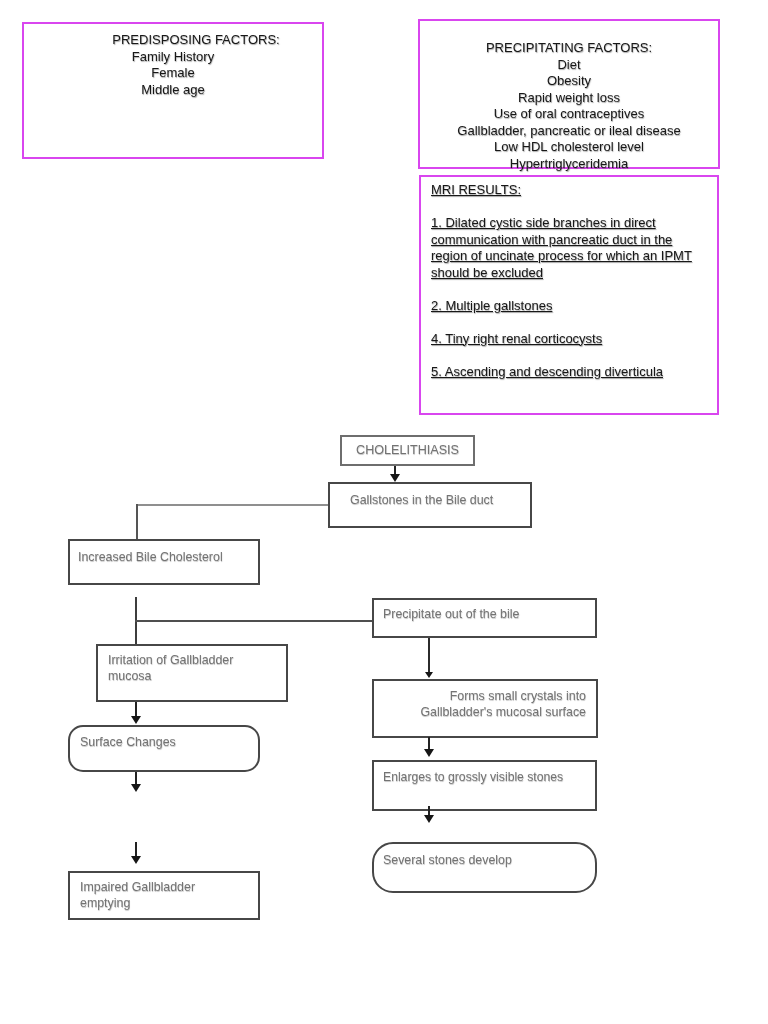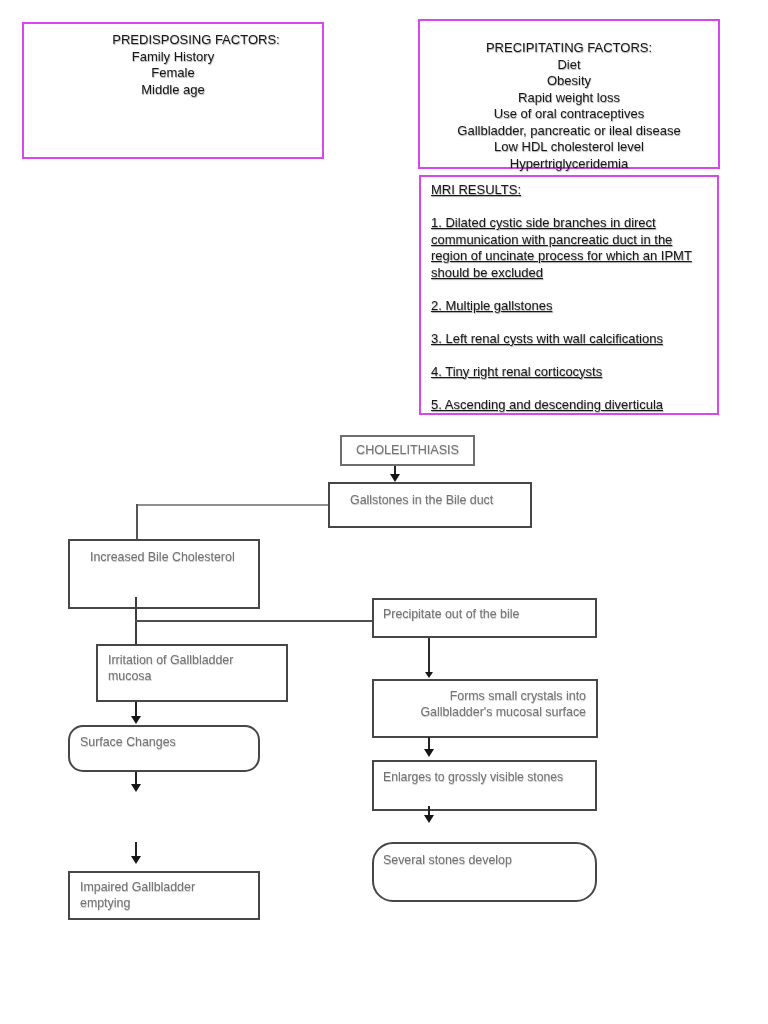--- a/index.html
+++ b/index.html
@@ -85,44 +85,43 @@
       <div>Low HDL cholesterol level</div>
       <div>Hypertriglyceridemia</div>
     </div>
   </div>
 
   <div class="ibox" style="left:419px; top:175px; width:300px; height:240px;">
     <div class="mri-inner">
       <div class="mri-item">MRI RESULTS:</div>
       <div class="mri-item">1. Dilated cystic side branches in direct communication with pancreatic duct in the region of uncinate process for which an IPMT should be excluded</div>
       <div class="mri-item">2. Multiple gallstones</div>
-      <div class="mri-item">3. Left renal cysts with wall calcifications</div>
       <div class="mri-item">4. Tiny right renal corticocysts</div>
       <div class="mri-item">5. Ascending and descending diverticula</div>
     </div>
   </div>
 
   <div class="node gray-border nw" style="left:340px; top:435px; width:135px; height:31px; text-align:center; line-height:27px; font-size:12.6px;">CHOLELITHIASIS</div>
 
   <div class="node nw" style="left:328px; top:482px; width:204px; height:46px; padding:8px 4px 0 20px;">Gallstones in the Bile duct</div>
 
-  <div class="node nw" style="left:68px; top:539px; width:192px; height:70px; padding:8px 4px 0 20px;">Increased Bile Cholesterol</div>
+  <div class="node nw" style="left:68px; top:539px; width:192px; height:46px; padding:8px 4px 0 8px;">Increased Bile Cholesterol</div>
 
   <div class="node nw" style="left:372px; top:598px; width:225px; height:40px; padding:6px 4px 0 9px;">Precipitate out of the bile</div>
 
   <div class="node" style="left:68px; top:644px; width:192px; height:58px; padding:6px 14px 0 10px;margin-left:28px;">Irritation of Gallbladder mucosa</div>
 
   <div class="node" style="left:372px; top:679px; width:226px; height:59px; padding:7px 10px 0 9px;text-align:right;">Forms small crystals into Gallbladder's mucosal surface</div>
 
   <div class="node nw" style="left:68px; top:725px; width:192px; height:47px; padding:7px 4px 0 10px;border-radius:15px;">Surface Changes</div>
 
   <div class="node nw" style="left:372px; top:760px; width:225px; height:51px; padding:7px 2px 0 9px; font-size:12.2px;">Enlarges to grossly visible stones</div>
 
 
-  <div class="node nw" style="left:372px; top:842px; width:225px; height:60px; padding:8px 4px 0 9px;border-radius:21px;">Several stones develop</div>
+  <div class="node nw" style="left:372px; top:842px; width:225px; height:51px; padding:8px 4px 0 9px;border-radius:21px;">Several stones develop</div>
 
   <div class="node" style="left:68px; top:871px; width:192px; height:49px; padding:6px 24px 0 10px;">Impaired Gallbladder emptying</div>
 
   <div class="lv" style="left:394px; top:466px; height:10px; background:#222;"></div>
   <div class="ah" style="left:390px; top:474px;"></div>
 
   <div class="lh light" style="left:137px; top:504px; width:191px;"></div>
   <div class="lv" style="left:136px; top:504px; height:35px; background:#555;"></div>
 
   <div class="lv" style="left:135px; top:597px; height:47px;"></div>

